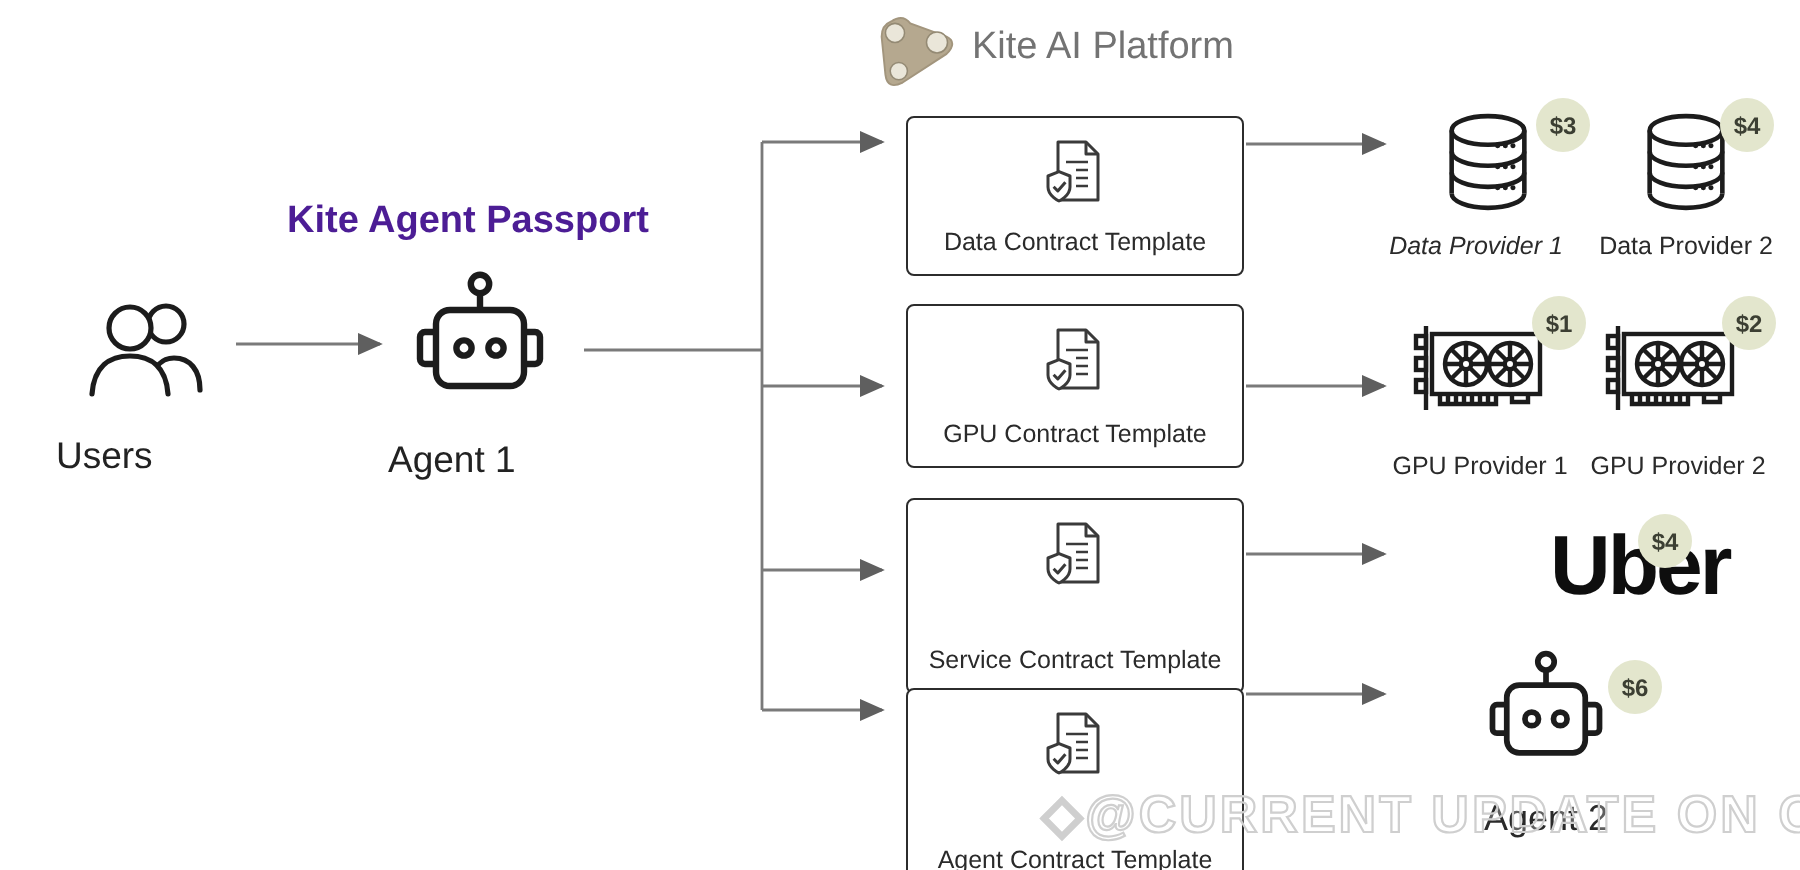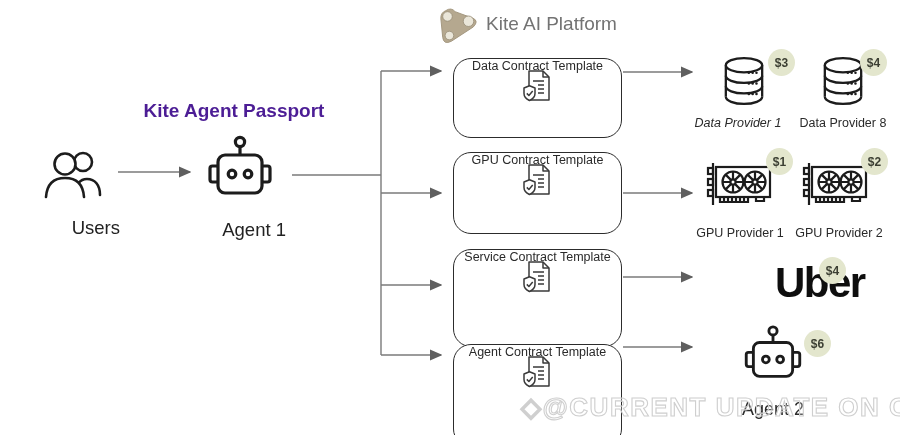--- a/index.html
+++ b/index.html
@@ -3,26 +3,26 @@
 <meta charset="utf-8">
 <style>
   html,body{margin:0;padding:0;background:#ffffff;}
   #canvas{
     position:relative;width:900px;height:435px;background:#ffffff;
     font-family:"Liberation Sans",sans-serif;color:#1c1c1c;overflow:hidden;
   }
   .abs{position:absolute;}
   .title{font-size:19px;font-weight:500;color:#737373;}
   .bold-title{font-size:19px;font-weight:bold;color:#4c1d95;text-align:center;}
-  .node-label{font-size:18.5px;color:#222;text-align:right;}
+  .node-label{font-size:18.5px;color:#222;text-align:left;}
   .small-label{font-size:12.5px;color:#2a2a2a;text-align:center;white-space:nowrap;}
   .tpl-box{
     position:absolute;left:453px;width:169px;background:#fff;
-    border:1.5px solid #2c2c2c;border-radius:18px;
-    display:flex;flex-direction:column;align-items:center;justify-content:flex-start;
+    border:1.5px solid #2c2c2c;border-radius:4px;
+    display:flex;flex-direction:column;align-items:center;justify-content:flex-end;
     box-sizing:border-box;padding-bottom:9px;
   }
   .tpl-box .icn{position:absolute;top:9px;left:0;right:0;display:flex;justify-content:center;}
   .badge{
     position:absolute;width:27px;height:27px;border-radius:50%;
     background:#e3e6cd;display:flex;align-items:center;justify-content:center;
     font-size:12px;font-weight:bold;color:#3c3f33;
   }
   .uber-word{
     font-size:42px;font-weight:bold;letter-spacing:-1.5px;color:#0e0e0e;line-height:1;
@@ -181,21 +181,21 @@
     <svg width="44" height="50" viewBox="0 0 46 52">
         <g stroke="#1c1c1c" stroke-width="2.4" fill="none">
       <ellipse cx="23" cy="9.5" rx="19" ry="7.5"></ellipse>
       <path d="M4,9.5 V42.5 M42,9.5 V42.5"></path>
       <path d="M4,20.5 a19,7.5 0 0 0 38,0 M4,31.5 a19,7.5 0 0 0 38,0 M4,42.5 a19,7.5 0 0 0 38,0"></path>
       <path d="M28,17.5 h0.1 M32,17.5 h0.1 M36,17.5 h0.1 M28,28.5 h0.1 M32,28.5 h0.1 M36,28.5 h0.1 M28,39.5 h0.1 M32,39.5 h0.1 M36,39.5 h0.1" stroke-linecap="round" stroke-width="2.6"></path>
     </g>
       </svg>
   </div>
   <div class="badge layer" style="left:860px;top:49px;">$4</div>
-  <div class="abs layer small-label" style="left:797px;top:116px;width:92px;">Data Provider 8</div>
+  <div class="abs layer small-label" style="left:797px;top:116px;width:92px;">Data Provider 2</div>
 
   <div class="abs layer" style="left:706px;top:161px;">
     <svg width="68" height="54" viewBox="0 0 68 54">
         <g stroke="#1c1c1c" stroke-width="2.2" fill="none">
       <path d="M7,2 V44"></path>
       <rect x="2" y="7" width="5" height="6"></rect>
           <rect x="2" y="18" width="5" height="6"></rect>
           <rect x="2" y="29" width="5" height="6"></rect>
       <rect x="10" y="6" width="54" height="30"></rect>
       <circle cx="27" cy="21" r="10.5"></circle>

